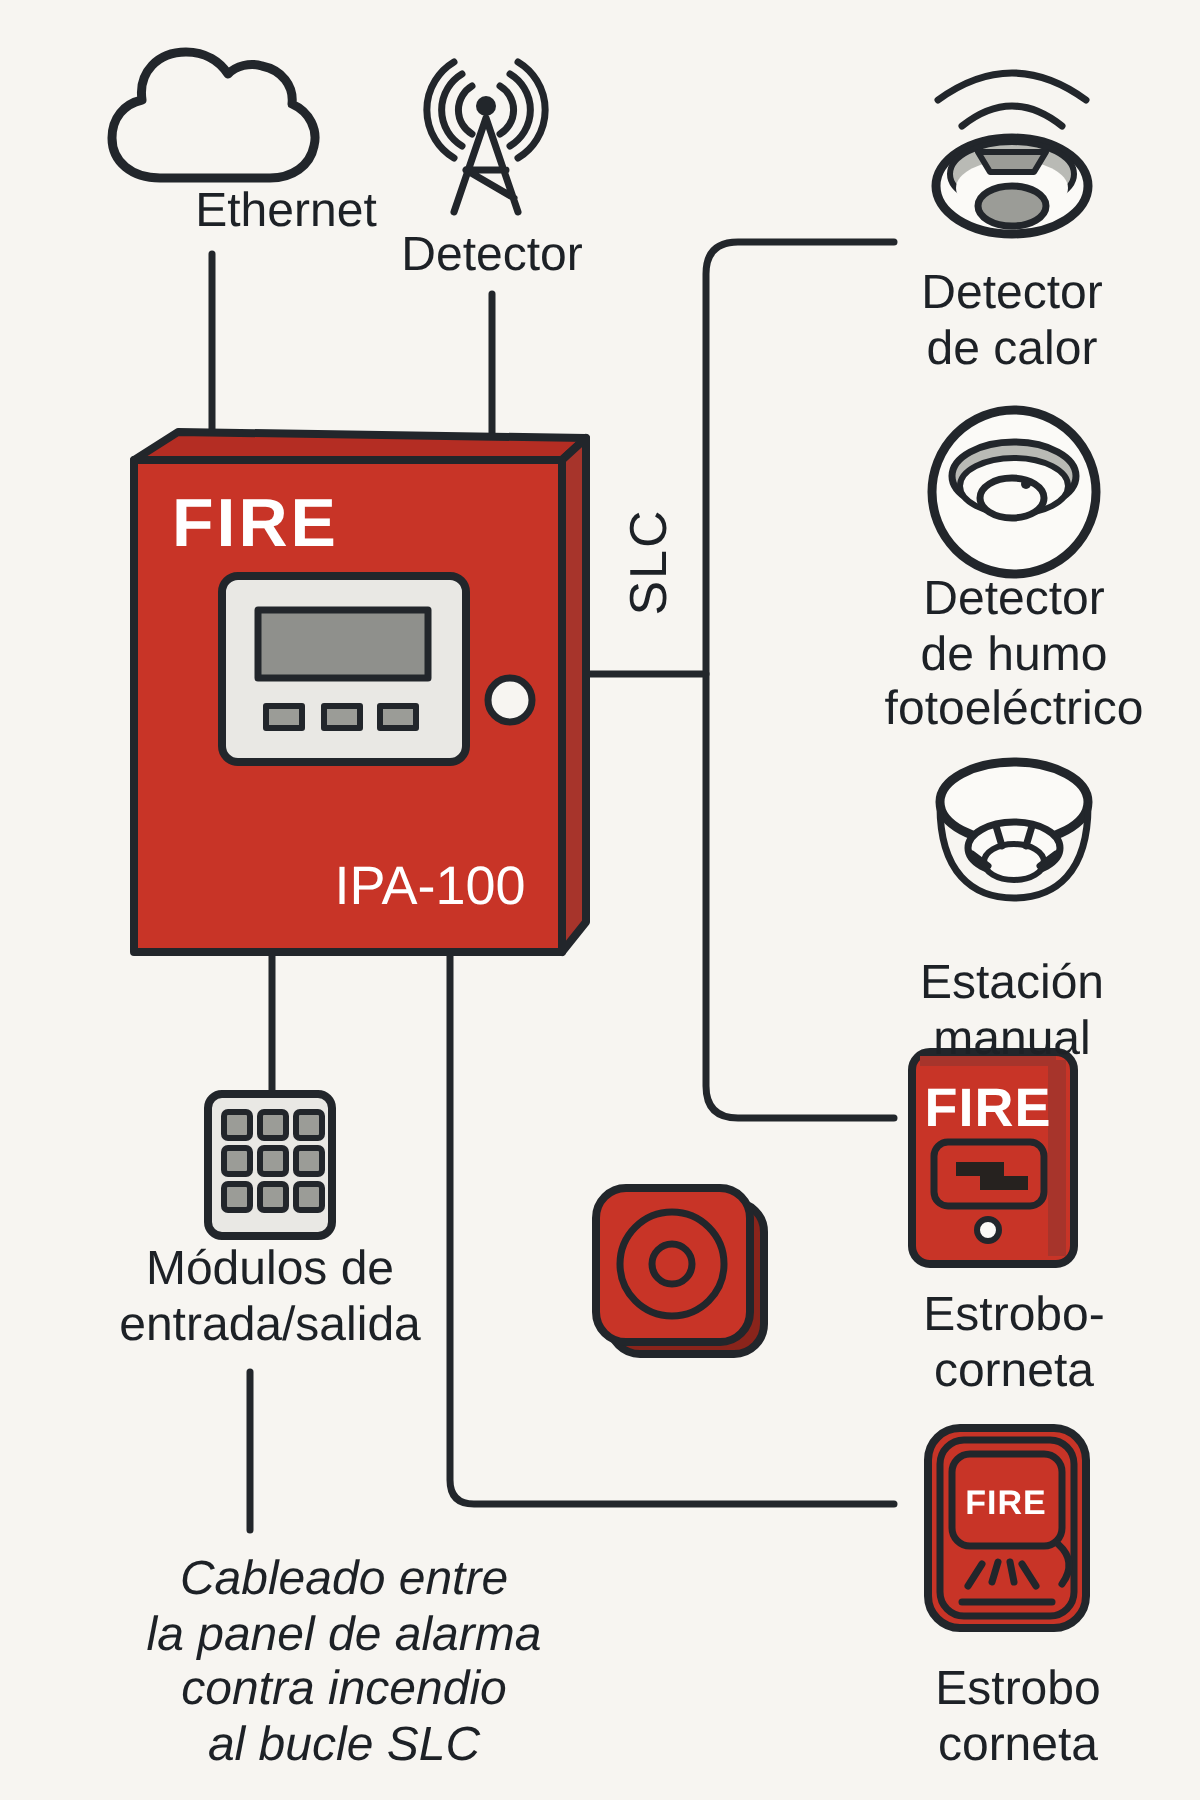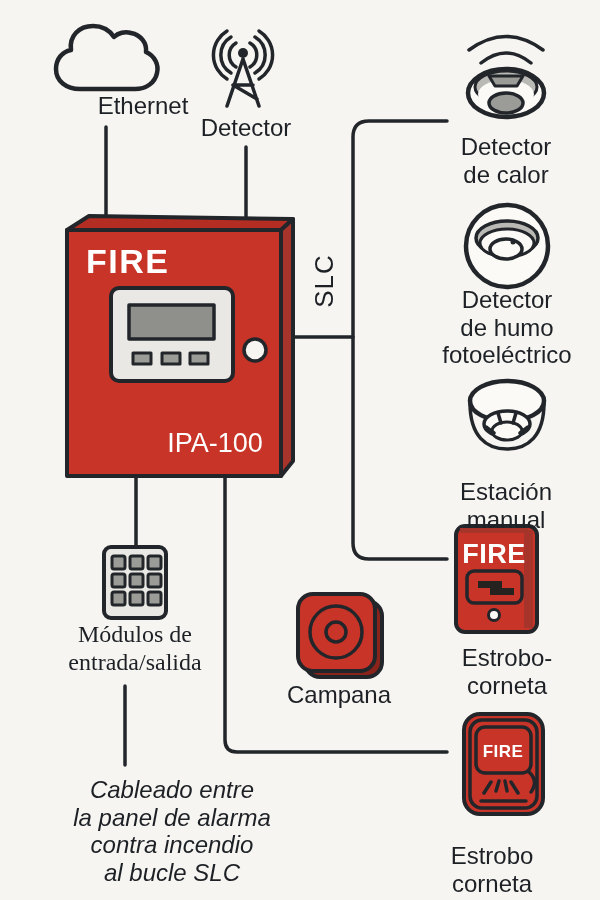--- a/index.html
+++ b/index.html
@@ -142,22 +142,21 @@
   <div class="label" style="left:246px; top:114px;">Detector</div>
   <div class="label" style="left:506px; top:133px;">Detector
 de calor</div>
   <div class="label" style="left:507px; top:286px;">Detector
 de humo
 fotoeléctrico</div>
   <div class="label" style="left:506px; top:458px;margin-top:20px;">Estación
 manual</div>
   <div class="label" style="left:507px; top:644px;">Estrobo-
 corneta</div>
-  <div class="label" style="left:339px; top:681px;">Campana</div>
-  <div class="label" style="left:135px; top:621px;font-family:Liberation Serif, serif;">Módulos de
+  <div class="label" style="left:135px; top:621px;">Módulos de
 entrada/salida</div>
-  <div class="label" style="left:492px; top:831px;margin-top:11px;">Estrobo
+  <div class="label" style="left:509px; top:831px;">Estrobo
 corneta</div>
   <div class="label" style="left:172px; top:776px;font-style:italic;">Cableado entre
 la panel de alarma
 contra incendio
 al bucle SLC</div>
 </div>
 
 </body></html>

